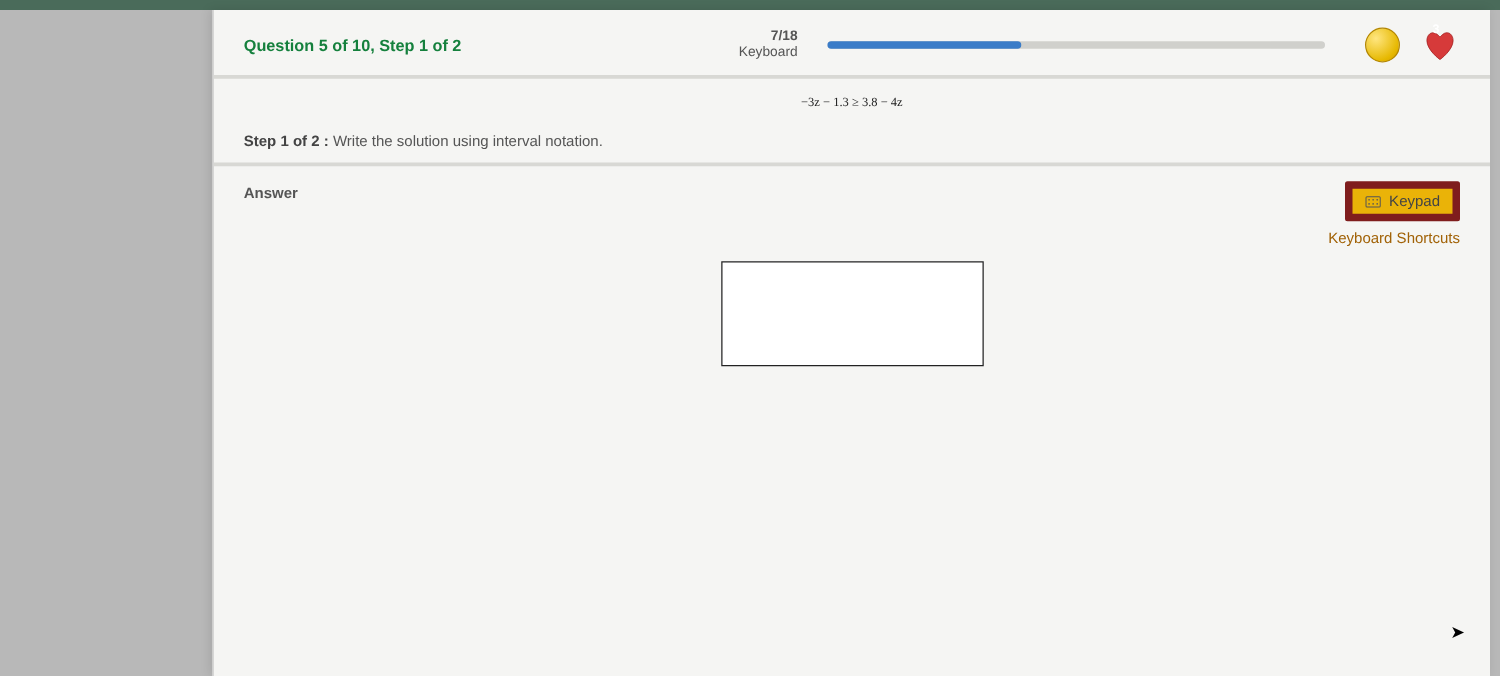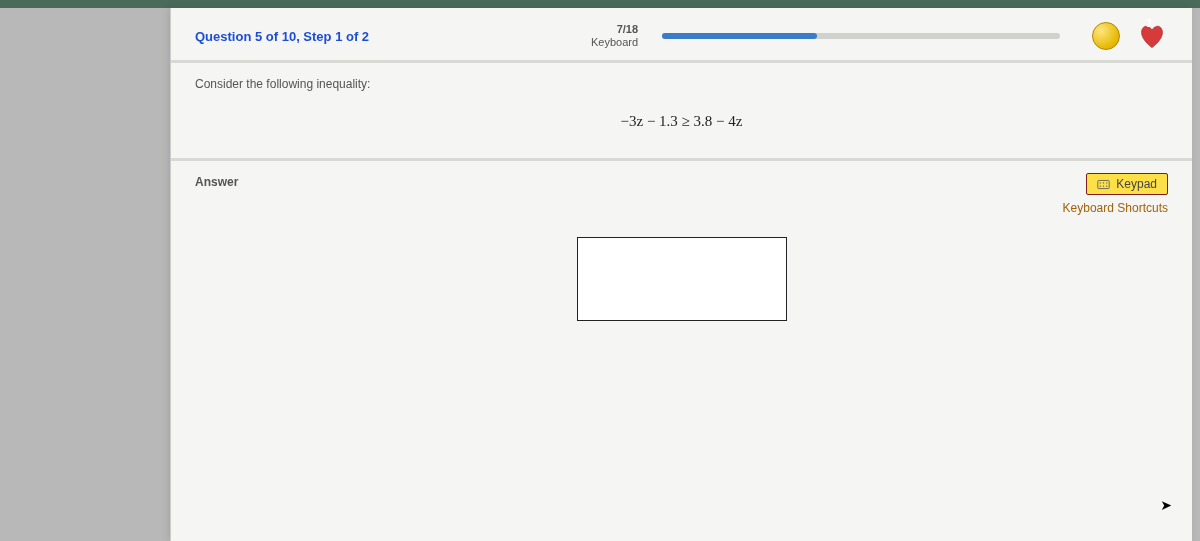--- a/index.html
+++ b/index.html
@@ -24,21 +24,21 @@
   .header-row {
     display: flex;
     align-items: center;
     padding: 14px 24px 10px 24px;
     border-bottom: 3px solid #d8d8d4;
     gap: 16px;
   }
   .q-title {
     font-size: 13px;
     font-weight: 700;
-    color: #1d4ed8;
+    color: #15803d;
     flex: 0 0 auto;
     min-width: 380px;
   }
   .score {
     font-size: 11px;
     color: #555;
     text-align: right;
     line-height: 1.2;
     margin-right: 8px;
   }
@@ -89,21 +89,21 @@
   .body-section {
     padding: 14px 24px 10px 24px;
     border-bottom: 3px solid #d8d8d4;
     font-size: 12px;
     color: #555;
   }
   .body-section .prompt { margin-bottom: 22px; }
   .inequality {
     text-align: center;
     font-family: "Times New Roman", serif;
-    font-size: 15px;
+    font-size: 10px;
     color: #222;
     margin-bottom: 18px;
   }
   .step-line { font-size: 12px; }
   .step-line b { color: #444; }
   .answer-section {
     padding: 14px 24px;
     position: relative;
   }
   .answer-label {
@@ -115,22 +115,22 @@
     position: absolute;
     right: 24px;
     top: 12px;
     text-align: right;
     font-size: 12px;
   }
   .keypad-btn {
     display: inline-flex;
     align-items: center;
     gap: 6px;
-    border: 1px solid #7f1d1d;
-    background: #fde047;
+    border: 6px solid #7f1d1d;
+    background: #eab308;
     padding: 3px 10px;
     font-size: 12px;
     color: #444;
     cursor: pointer;
     border-radius: 2px;
   }
   .keypad-btn svg { width: 13px; height: 13px; }
   .shortcuts {
     color: #a16207;
     font-size: 12px;
@@ -171,22 +171,24 @@
     <div class="coin"></div>
     <div class="heart-wrap">
       <span class="heart-count">3</span>
       <svg class="heart" viewBox="0 0 24 22">
         <path d="M12 21s-9-6.5-9-13C3 4 6 1.5 9 3c1.5.75 3 2.5 3 2.5S13.5 3.75 15 3c3-1.5 6 1 6 5 0 6.5-9 13-9 13z" fill="#d63a3a" stroke="#a02020" stroke-width="0.5"></path>
       </svg>
     </div>
   </div>
 
   <div class="body-section">
-    <div class="prompt">Consider the following inequality:</div>
     <div class="inequality">−3z − 1.3 ≥ 3.8 − 4z</div>
+    <div class="step-line">
+      <b>Step 1 of 2 :</b><span>  Write the solution using interval notation.</span>
+    </div>
   </div>
 
   <div class="answer-section">
     <div class="answer-label">Answer</div>
     <div class="right-tools">
       <button class="keypad-btn">
         <svg viewBox="0 0 16 16">
           <rect x="1" y="3" width="14" height="10" rx="1" fill="none" stroke="#555" stroke-width="1"></rect>
           <circle cx="4" cy="6" r="0.8" fill="#555"></circle>
             <circle cx="8" cy="6" r="0.8" fill="#555"></circle>

